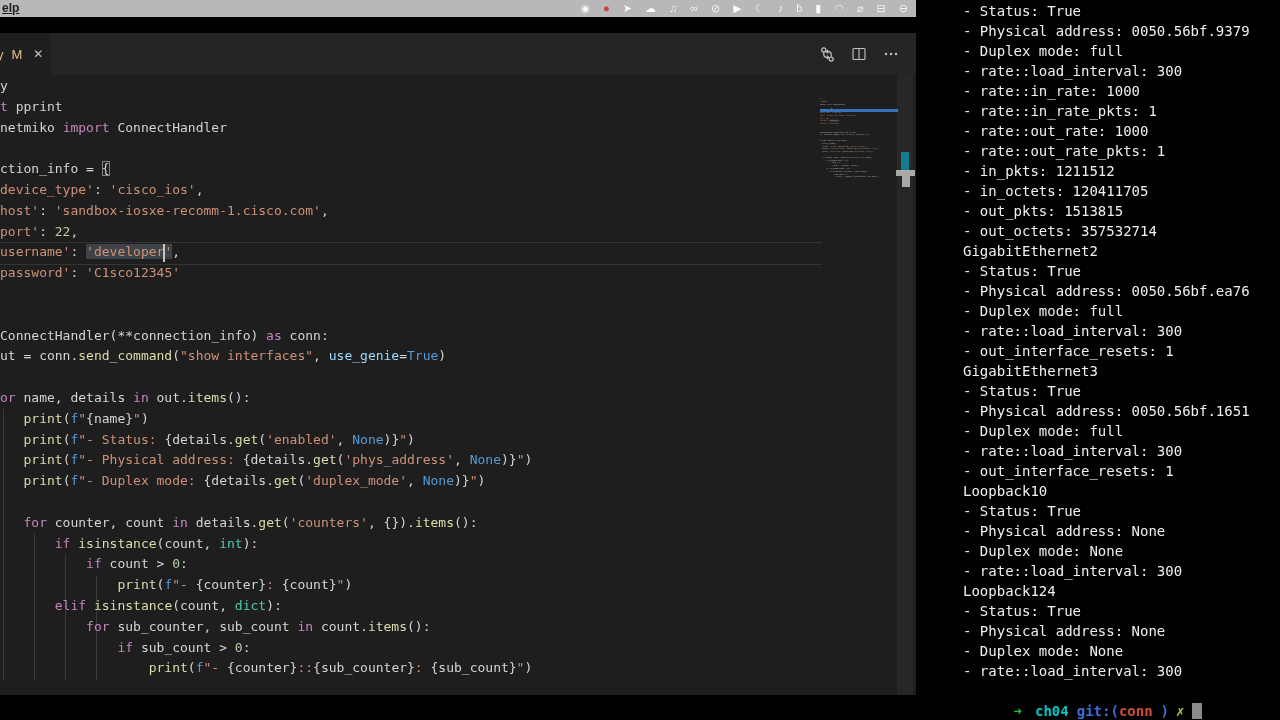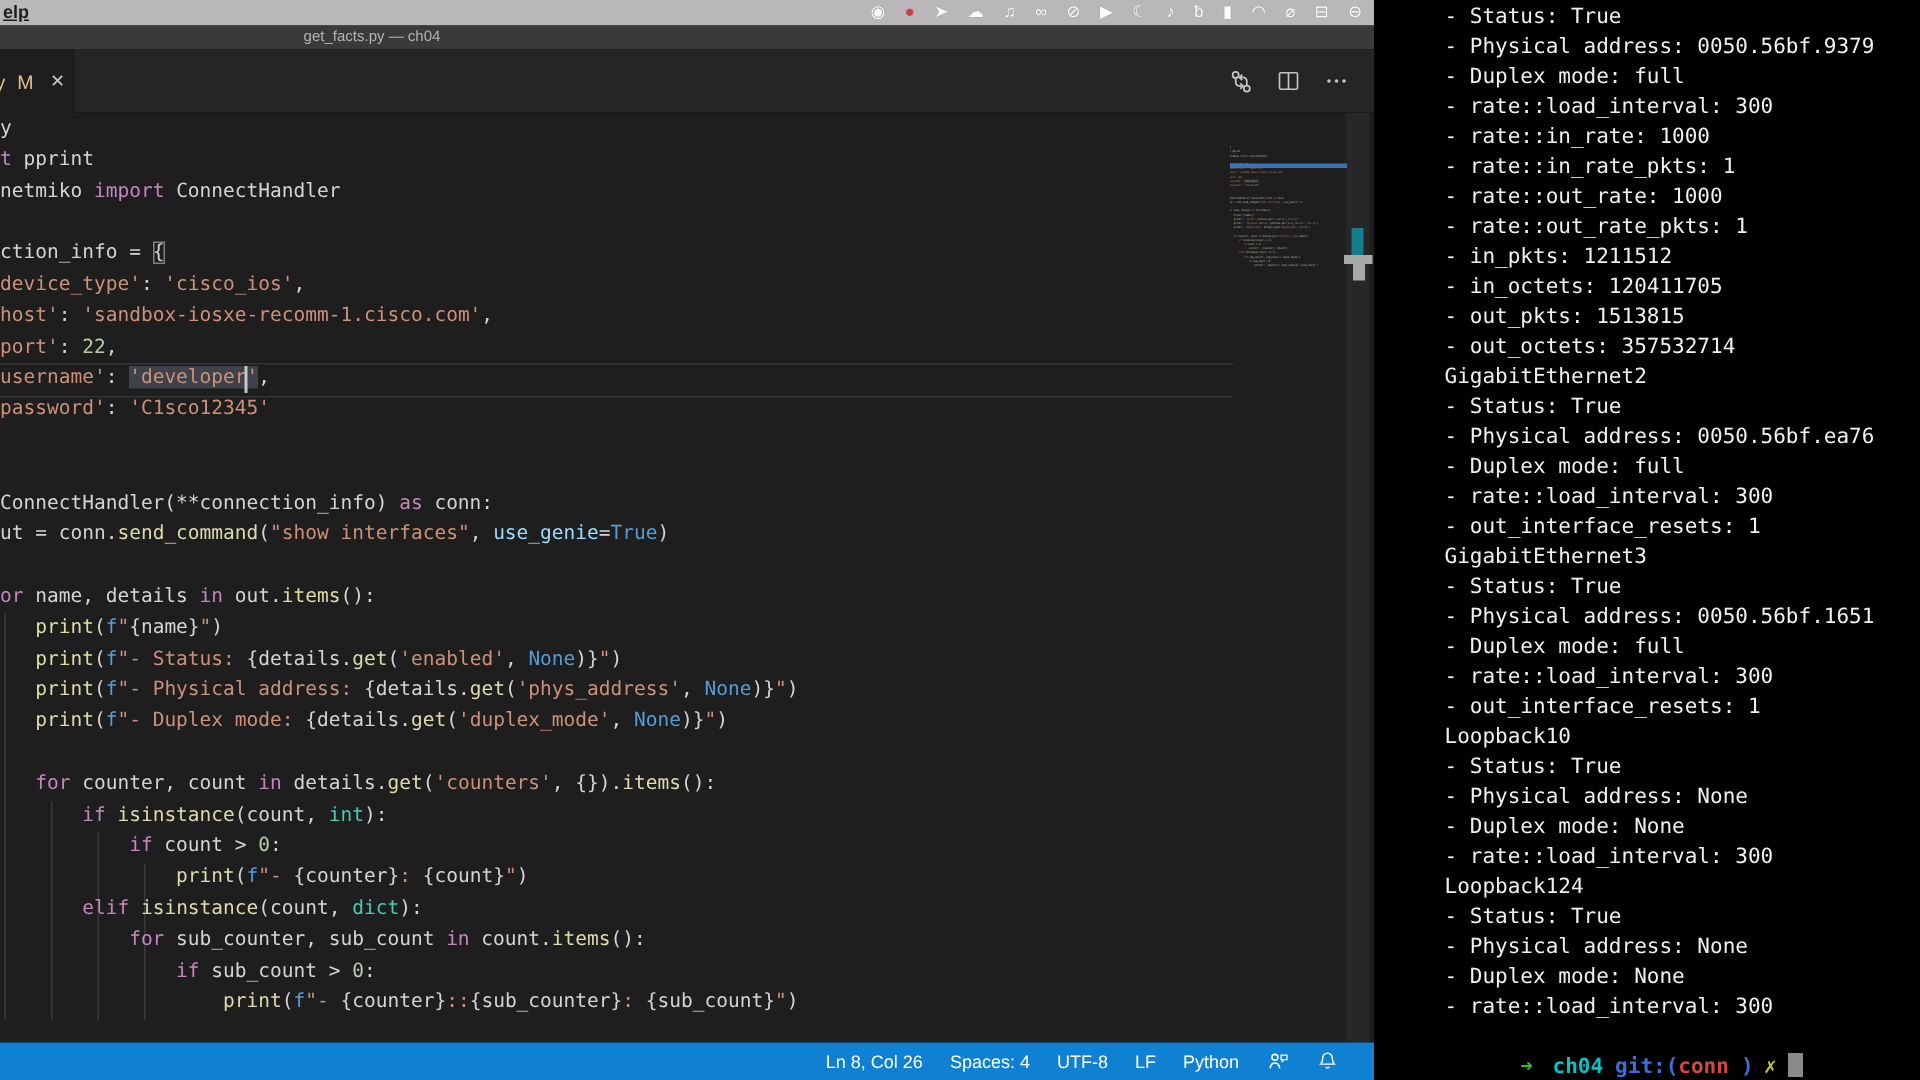--- a/index.html
+++ b/index.html
@@ -77,23 +77,20 @@
         <span>♪</span>
         <span>ƀ</span>
         <span>▮</span>
         <span>◠</span>
         <span>⌀</span>
         <span>⊟</span>
         <span>⊖</span>
       </div>
   </div>
 
-  <div class="titlebar">
-    <span class="win-title">get_facts.py — ch04</span>
-  </div>
 
   <div class="tabbar">
     <div class="tab">
       <span class="tab-frag">y</span>
       <span class="git-badge">M</span>
       <span class="tab-close">✕</span>
     </div>
     <div class="editor-actions">
       <span class="ea-btn">
         <svg width="17" height="17" viewBox="0 0 16 16">
@@ -132,40 +129,20 @@
     <div class="minimap">
       <div id="mm-content"><div><span style="color: rgb(212, 212, 212);">y</span></div><div><span style="color: rgb(197, 134, 192);">t</span><span style="color: rgb(212, 212, 212);"> pprint</span></div><div><span style="color: rgb(212, 212, 212);">netmiko </span><span style="color: rgb(197, 134, 192);">import</span><span style="color: rgb(212, 212, 212);"> ConnectHandler</span></div><div>&nbsp;</div><div><span style="color: rgb(212, 212, 212);">ction_info = </span><span style="color: rgb(212, 212, 212); outline: rgb(128, 128, 128) solid 1px; outline-offset: -1px;">{</span></div><div><span style="color: rgb(206, 145, 120);">device_type'</span><span style="color: rgb(212, 212, 212);">: </span><span style="color: rgb(206, 145, 120);">'cisco_ios'</span><span style="color: rgb(212, 212, 212);">,</span></div><div><span style="color: rgb(206, 145, 120);">host'</span><span style="color: rgb(212, 212, 212);">: </span><span style="color: rgb(206, 145, 120);">'sandbox-iosxe-recomm-1.cisco.com'</span><span style="color: rgb(212, 212, 212);">,</span></div><div><span style="color: rgb(206, 145, 120);">port'</span><span style="color: rgb(212, 212, 212);">: </span><span style="color: rgb(181, 206, 168);">22</span><span style="color: rgb(212, 212, 212);">,</span></div><div><span style="color: rgb(206, 145, 120);">username'</span><span style="color: rgb(212, 212, 212);">: </span><span style="color: rgb(206, 145, 120); background: rgba(106, 118, 130, 0.42);">'developer'</span><span style="color: rgb(212, 212, 212);">,</span></div><div><span style="color: rgb(206, 145, 120);">password'</span><span style="color: rgb(212, 212, 212);">: </span><span style="color: rgb(206, 145, 120);">'C1sco12345'</span></div><div>&nbsp;</div><div>&nbsp;</div><div><span style="color: rgb(212, 212, 212);">ConnectHandler(**connection_info) </span><span style="color: rgb(197, 134, 192);">as</span><span style="color: rgb(212, 212, 212);"> conn:</span></div><div><span style="color: rgb(212, 212, 212);">ut = conn.</span><span style="color: rgb(220, 220, 170);">send_command</span><span style="color: rgb(212, 212, 212);">(</span><span style="color: rgb(206, 145, 120);">"show interfaces"</span><span style="color: rgb(212, 212, 212);">, </span><span style="color: rgb(156, 220, 254);">use_genie</span><span style="color: rgb(212, 212, 212);">=</span><span style="color: rgb(86, 156, 214);">True</span><span style="color: rgb(212, 212, 212);">)</span></div><div>&nbsp;</div><div><span style="color: rgb(197, 134, 192);">or</span><span style="color: rgb(212, 212, 212);"> name, details </span><span style="color: rgb(197, 134, 192);">in</span><span style="color: rgb(212, 212, 212);"> out.</span><span style="color: rgb(220, 220, 170);">items</span><span style="color: rgb(212, 212, 212);">():</span></div><div><span style="color: rgb(212, 212, 212);">   </span><span style="color: rgb(220, 220, 170);">print</span><span style="color: rgb(212, 212, 212);">(</span><span style="color: rgb(86, 156, 214);">f</span><span style="color: rgb(206, 145, 120);">"</span><span style="color: rgb(212, 212, 212);">{name}</span><span style="color: rgb(206, 145, 120);">"</span><span style="color: rgb(212, 212, 212);">)</span></div><div><span style="color: rgb(212, 212, 212);">   </span><span style="color: rgb(220, 220, 170);">print</span><span style="color: rgb(212, 212, 212);">(</span><span style="color: rgb(86, 156, 214);">f</span><span style="color: rgb(206, 145, 120);">"- Status: </span><span style="color: rgb(212, 212, 212);">{details.</span><span style="color: rgb(220, 220, 170);">get</span><span style="color: rgb(212, 212, 212);">(</span><span style="color: rgb(206, 145, 120);">'enabled'</span><span style="color: rgb(212, 212, 212);">, </span><span style="color: rgb(86, 156, 214);">None</span><span style="color: rgb(212, 212, 212);">)}</span><span style="color: rgb(206, 145, 120);">"</span><span style="color: rgb(212, 212, 212);">)</span></div><div><span style="color: rgb(212, 212, 212);">   </span><span style="color: rgb(220, 220, 170);">print</span><span style="color: rgb(212, 212, 212);">(</span><span style="color: rgb(86, 156, 214);">f</span><span style="color: rgb(206, 145, 120);">"- Physical address: </span><span style="color: rgb(212, 212, 212);">{details.</span><span style="color: rgb(220, 220, 170);">get</span><span style="color: rgb(212, 212, 212);">(</span><span style="color: rgb(206, 145, 120);">'phys_address'</span><span style="color: rgb(212, 212, 212);">, </span><span style="color: rgb(86, 156, 214);">None</span><span style="color: rgb(212, 212, 212);">)}</span><span style="color: rgb(206, 145, 120);">"</span><span style="color: rgb(212, 212, 212);">)</span></div><div><span style="color: rgb(212, 212, 212);">   </span><span style="color: rgb(220, 220, 170);">print</span><span style="color: rgb(212, 212, 212);">(</span><span style="color: rgb(86, 156, 214);">f</span><span style="color: rgb(206, 145, 120);">"- Duplex mode: </span><span style="color: rgb(212, 212, 212);">{details.</span><span style="color: rgb(220, 220, 170);">get</span><span style="color: rgb(212, 212, 212);">(</span><span style="color: rgb(206, 145, 120);">'duplex_mode'</span><span style="color: rgb(212, 212, 212);">, </span><span style="color: rgb(86, 156, 214);">None</span><span style="color: rgb(212, 212, 212);">)}</span><span style="color: rgb(206, 145, 120);">"</span><span style="color: rgb(212, 212, 212);">)</span></div><div>&nbsp;</div><div><span style="color: rgb(212, 212, 212);">   </span><span style="color: rgb(197, 134, 192);">for</span><span style="color: rgb(212, 212, 212);"> counter, count </span><span style="color: rgb(197, 134, 192);">in</span><span style="color: rgb(212, 212, 212);"> details.</span><span style="color: rgb(220, 220, 170);">get</span><span style="color: rgb(212, 212, 212);">(</span><span style="color: rgb(206, 145, 120);">'counters'</span><span style="color: rgb(212, 212, 212);">, {}).</span><span style="color: rgb(220, 220, 170);">items</span><span style="color: rgb(212, 212, 212);">():</span></div><div><span style="color: rgb(212, 212, 212);">       </span><span style="color: rgb(197, 134, 192);">if</span><span style="color: rgb(212, 212, 212);"> </span><span style="color: rgb(220, 220, 170);">isinstance</span><span style="color: rgb(212, 212, 212);">(count, </span><span style="color: rgb(78, 201, 176);">int</span><span style="color: rgb(212, 212, 212);">):</span></div><div><span style="color: rgb(212, 212, 212);">           </span><span style="color: rgb(197, 134, 192);">if</span><span style="color: rgb(212, 212, 212);"> count &gt; </span><span style="color: rgb(181, 206, 168);">0</span><span style="color: rgb(212, 212, 212);">:</span></div><div><span style="color: rgb(212, 212, 212);">               </span><span style="color: rgb(220, 220, 170);">print</span><span style="color: rgb(212, 212, 212);">(</span><span style="color: rgb(86, 156, 214);">f</span><span style="color: rgb(206, 145, 120);">"- </span><span style="color: rgb(212, 212, 212);">{counter}</span><span style="color: rgb(206, 145, 120);">: </span><span style="color: rgb(212, 212, 212);">{count}</span><span style="color: rgb(206, 145, 120);">"</span><span style="color: rgb(212, 212, 212);">)</span></div><div><span style="color: rgb(212, 212, 212);">       </span><span style="color: rgb(197, 134, 192);">elif</span><span style="color: rgb(212, 212, 212);"> </span><span style="color: rgb(220, 220, 170);">isinstance</span><span style="color: rgb(212, 212, 212);">(count, </span><span style="color: rgb(78, 201, 176);">dict</span><span style="color: rgb(212, 212, 212);">):</span></div><div><span style="color: rgb(212, 212, 212);">           </span><span style="color: rgb(197, 134, 192);">for</span><span style="color: rgb(212, 212, 212);"> sub_counter, sub_count </span><span style="color: rgb(197, 134, 192);">in</span><span style="color: rgb(212, 212, 212);"> count.</span><span style="color: rgb(220, 220, 170);">items</span><span style="color: rgb(212, 212, 212);">():</span></div><div><span style="color: rgb(212, 212, 212);">               </span><span style="color: rgb(197, 134, 192);">if</span><span style="color: rgb(212, 212, 212);"> sub_count &gt; </span><span style="color: rgb(181, 206, 168);">0</span><span style="color: rgb(212, 212, 212);">:</span></div><div><span style="color: rgb(212, 212, 212);">                   </span><span style="color: rgb(220, 220, 170);">print</span><span style="color: rgb(212, 212, 212);">(</span><span style="color: rgb(86, 156, 214);">f</span><span style="color: rgb(206, 145, 120);">"- </span><span style="color: rgb(212, 212, 212);">{counter}</span><span style="color: rgb(206, 145, 120);">::</span><span style="color: rgb(212, 212, 212);">{sub_counter}</span><span style="color: rgb(206, 145, 120);">: </span><span style="color: rgb(212, 212, 212);">{sub_count}</span><span style="color: rgb(206, 145, 120);">"</span><span style="color: rgb(212, 212, 212);">)</span></div></div>
       <div class="mm-hl"></div>
     </div>
     <div class="scroll-strip"></div>
     <div class="mm-marker"></div>
     <div class="ptr-bar"></div>
     <div class="ptr-stem"></div>
   </div>
 
-  <div class="statusbar">
-    <span>Ln 8, Col 26</span>
-    <span>Spaces: 4</span>
-    <span>UTF-8</span>
-    <span>LF</span>
-    <span>Python</span>
-    <span class="sb-icon">
-      <svg width="16" height="15" viewBox="0 0 16 16">
-        <circle cx="5.8" cy="5.2" r="2.1" fill="none" stroke="#fff" stroke-width="1.1"></circle>
-        <path d="M2.3 13c.5-2.6 1.9-3.8 3.5-3.8S8.8 10.4 9.3 13" fill="none" stroke="#fff" stroke-width="1.1"></path>
-        <path d="M10.2 3.6h4.2v3.2h-2.1l-1.3 1.3V6.8h-.8z" fill="none" stroke="#fff" stroke-width="0.9"></path>
-      </svg>
-    </span>
-    <span class="sb-icon">
-      <svg width="14" height="15" viewBox="0 0 16 16">
-        <path d="M8 1.8a3.6 3.6 0 0 0-3.6 3.6c0 3.1-1 4.2-1.6 4.8h10.4c-.6-.6-1.6-1.7-1.6-4.8A3.6 3.6 0 0 0 8 1.8z" fill="none" stroke="#fff" stroke-width="1.1"></path>
-        <path d="M6.7 12.2a1.4 1.4 0 0 0 2.6 0" fill="none" stroke="#fff" stroke-width="1.1"></path>
-      </svg>
-    </span>
-  </div>
 
   <div class="terminal">
     <div id="term-lines"><div>- Status: True</div><div>- Physical address: 0050.56bf.9379</div><div>- Duplex mode: full</div><div>- rate::load_interval: 300</div><div>- rate::in_rate: 1000</div><div>- rate::in_rate_pkts: 1</div><div>- rate::out_rate: 1000</div><div>- rate::out_rate_pkts: 1</div><div>- in_pkts: 1211512</div><div>- in_octets: 120411705</div><div>- out_pkts: 1513815</div><div>- out_octets: 357532714</div><div>GigabitEthernet2</div><div>- Status: True</div><div>- Physical address: 0050.56bf.ea76</div><div>- Duplex mode: full</div><div>- rate::load_interval: 300</div><div>- out_interface_resets: 1</div><div>GigabitEthernet3</div><div>- Status: True</div><div>- Physical address: 0050.56bf.1651</div><div>- Duplex mode: full</div><div>- rate::load_interval: 300</div><div>- out_interface_resets: 1</div><div>Loopback10</div><div>- Status: True</div><div>- Physical address: None</div><div>- Duplex mode: None</div><div>- rate::load_interval: 300</div><div>Loopback124</div><div>- Status: True</div><div>- Physical address: None</div><div>- Duplex mode: None</div><div>- rate::load_interval: 300</div></div>
     <div class="prompt">
       <span class="p-arrow">➜</span><span class="p-dir">ch04</span><span class="p-git">git:(</span><span class="p-branch">conn</span><span class="p-git">)</span><span class="p-dirty">✗</span><span class="p-cursor"></span>
     </div>
   </div>
 
 </div>
 

